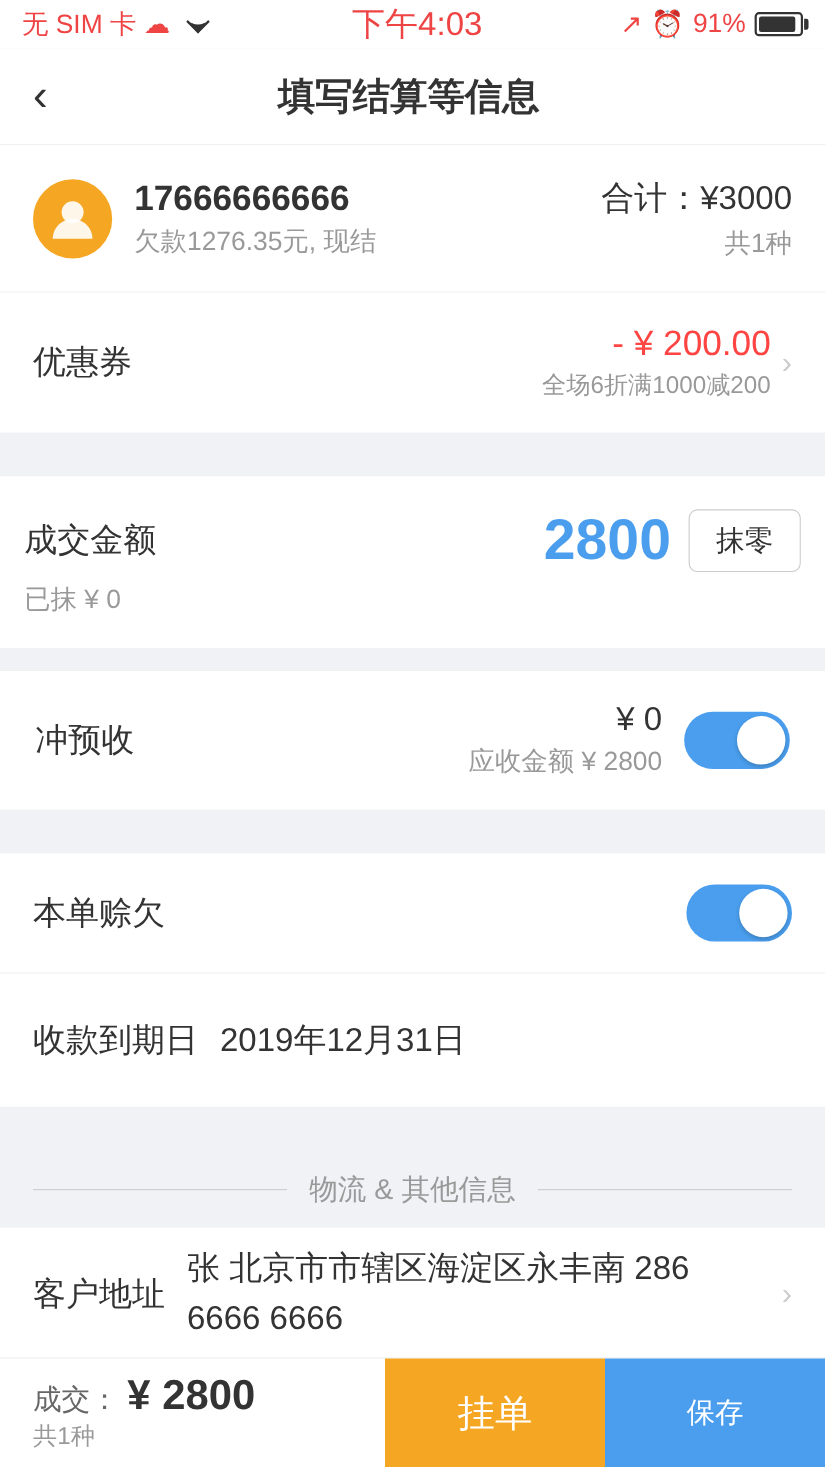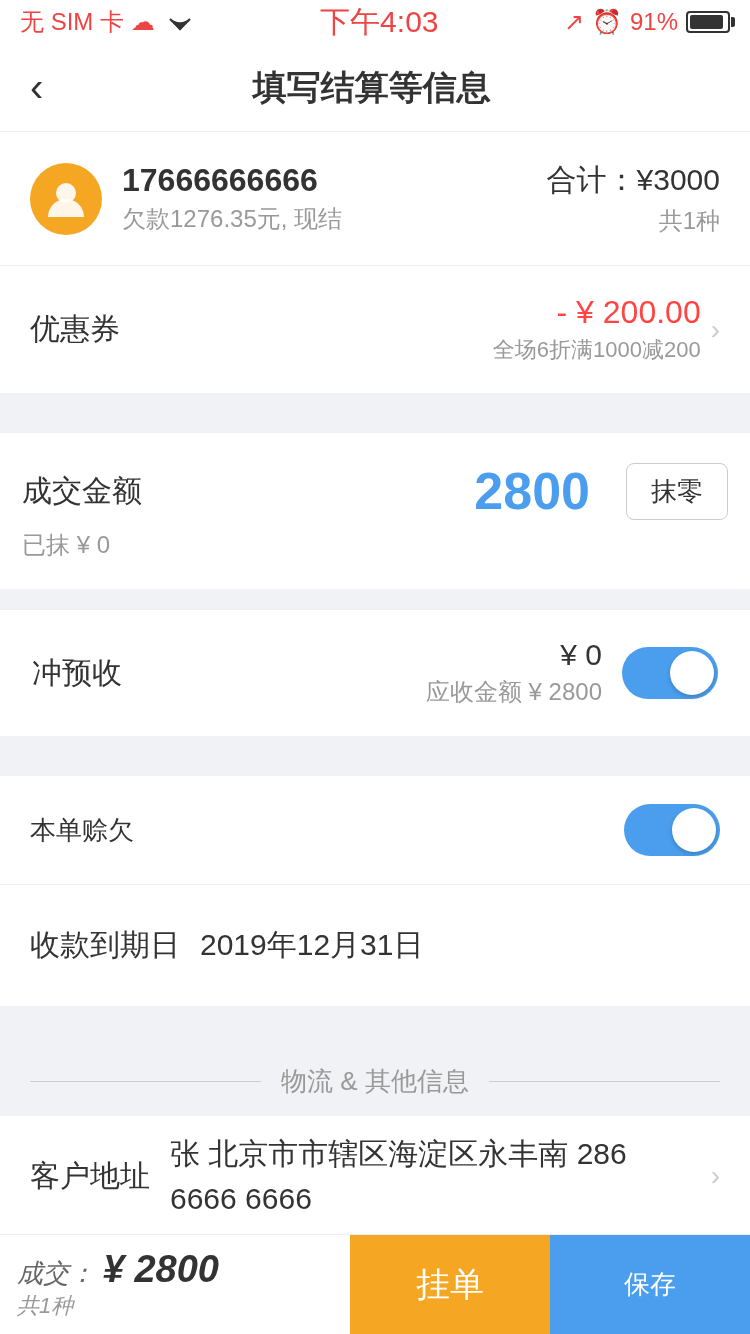--- a/index.html
+++ b/index.html
@@ -114,21 +114,21 @@
     .amount-section {
       background: #fff;
       padding: 28px 22px;
     }
     .amount-row {
       display: flex;
       align-items: center;
       justify-content: space-between;
     }
     .amount-label { font-size: 30px; color: #333; }
-    .amount-right { display: flex; align-items: center; gap: 36px; }
+    .amount-right { display: flex; align-items: center; gap: 16px; }
     .amount-value { font-size: 52px; color: #4a9eed; font-weight: 600; }
     .round-btn {
       border: 1px solid #ccc;
       border-radius: 8px;
       padding: 10px 24px;
       font-size: 26px;
       color: #333;
       background: #fff;
       cursor: pointer;
     }
@@ -165,21 +165,21 @@
       box-shadow: 0 2px 4px rgba(0,0,0,0.2);
     }
 
     
     .debt-row {
       display: flex;
       align-items: center;
       padding: 28px 30px;
       background: #fff;
     }
-    .debt-label { font-size: 26px; color: #333; flex: 1; }
+    .debt-label { font-size: 30px; color: #333; flex: 1; }
 
     
     .due-row {
       display: flex;
       align-items: center;
       padding: 40px 30px;
       background: #fff;
       border-top: 1px solid #f0f0f0;
     }
     .due-label { font-size: 30px; color: #333; margin-right: 20px; }
@@ -226,22 +226,21 @@
       bottom: 0;
       width: 750px;
       height: 100px;
       display: flex;
       align-items: center;
       background: #fff;
       border-top: 1px solid #eee;
     }
     .bottom-summary {
       flex: 1;
-      padding: 0 17px;
-      font-style: italic;
+      padding: 0 30px;
     }
     .bottom-deal { font-size: 26px; color: #666; }
     .bottom-amount { font-size: 38px; font-weight: 600; color: #333; }
     .bottom-count { font-size: 22px; color: #999; }
     .bottom-hang-btn {
       width: 200px; height: 100px;
       background: #f5a623;
       display: flex; align-items: center; justify-content: center;
       font-size: 34px;
       color: #fff;

